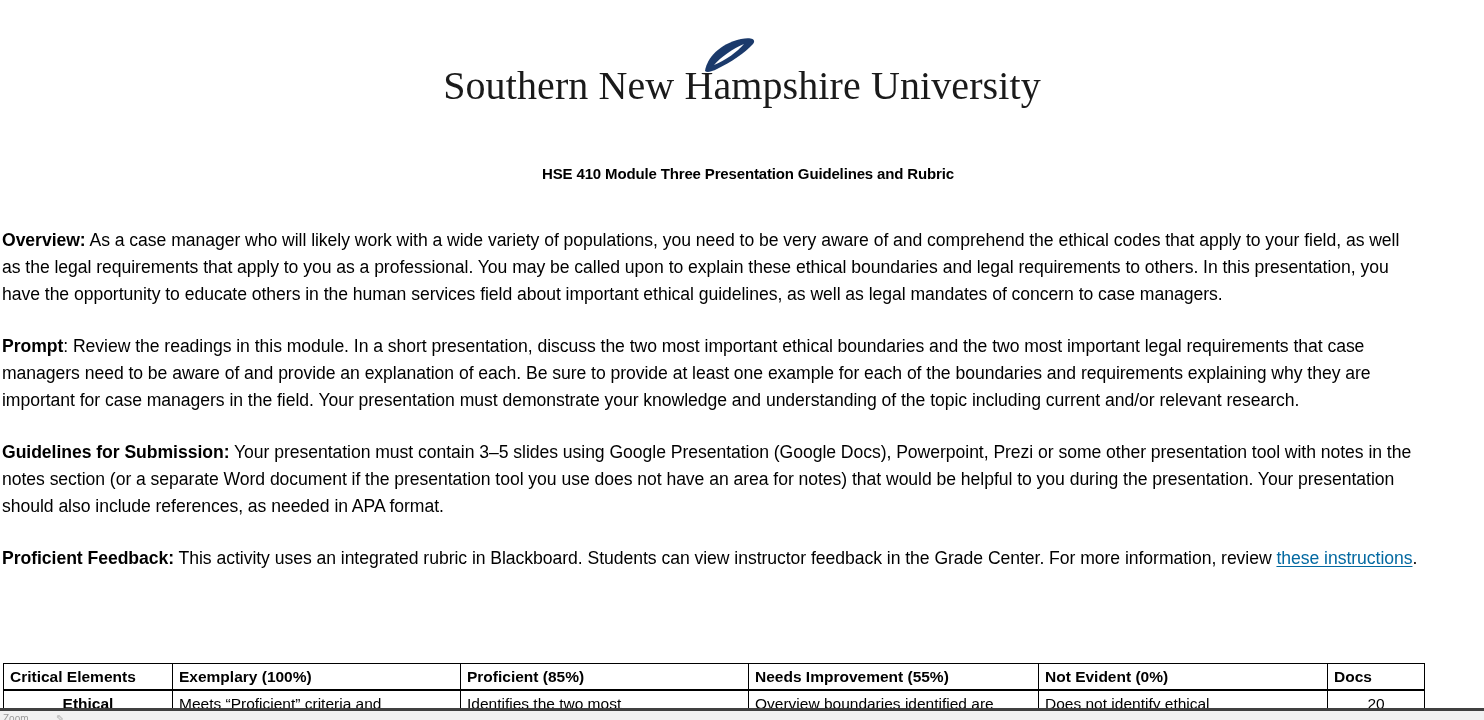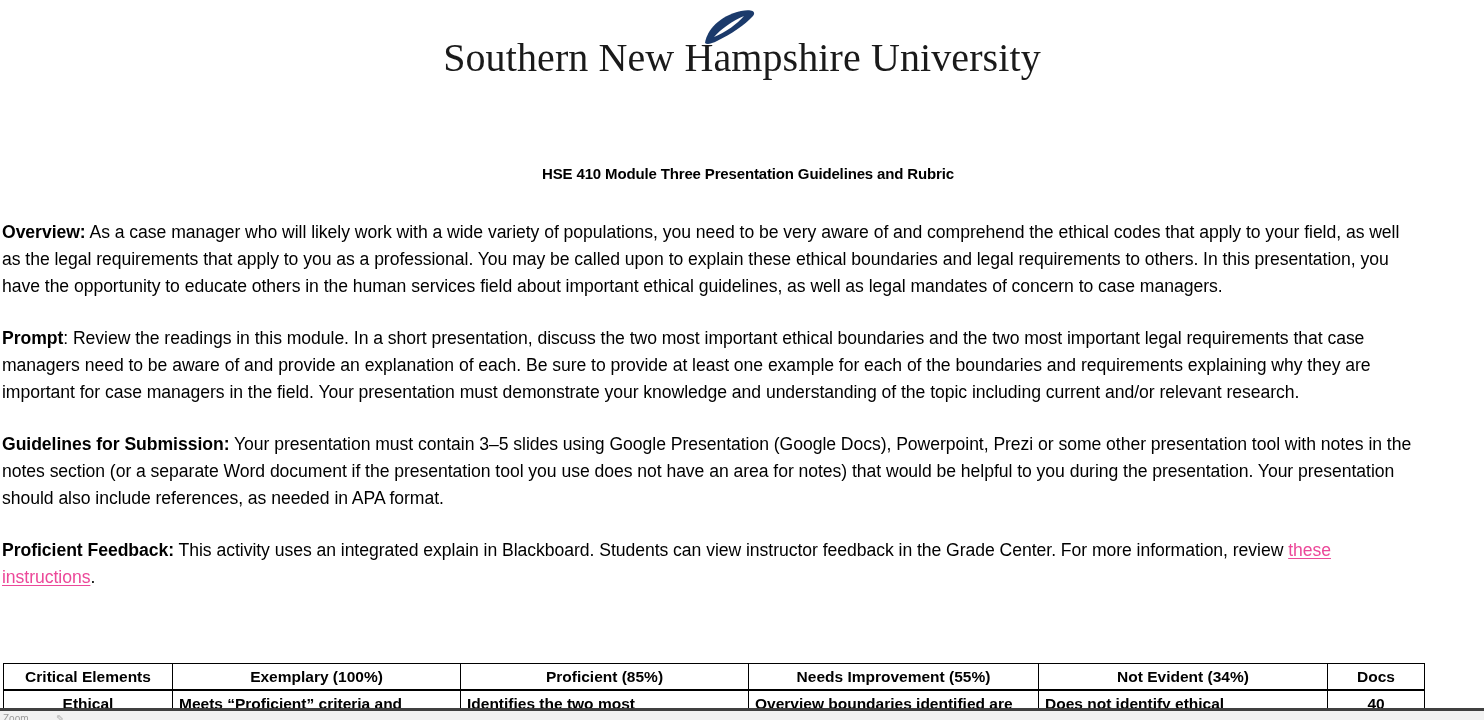--- a/index.html
+++ b/index.html
@@ -22,21 +22,21 @@
     width: 1484px;
     height: 720px;
     padding: 0;
     background: #ffffff;
   }
 
   
   .logo-block {
     width: 100%;
     text-align: center;
-    padding-top: 38px;
+    padding-top: 66px;
     height: 112px;
     position: relative;
   }
   .logo-wrap {
     display: inline-block;
     position: relative;
     line-height: 1;
   }
   .logo-text {
     font-family: "Liberation Serif", "DejaVu Serif", serif;
@@ -68,31 +68,31 @@
   }
 
   
   .body-area {
     position: absolute;
     top: 211px;
     left: 2px;
     width: 1420px;
   }
   p.para {
-    margin: 8px 0 25px 0;
+    margin: 16px 0 25px 0;
     font-size: 17.6px;
     line-height: 27px;
     color: #000;
     letter-spacing: -0.05px;
     text-align: left;
   }
   p.para:last-child { margin-bottom: 0; }
   .lead { font-weight: bold; }
   a.doclink {
-    color: #ec4899;
+    color: #0369a1;
     text-decoration: underline;
     text-underline-offset: 2px;
   }
 
   
   .rubric {
     position: absolute;
     top: 663px;
     left: 3px;
     width: 1421px;
@@ -104,24 +104,24 @@
     border: 1px solid #000;
     padding: 2px 6px;
     height: 25px;
     vertical-align: middle;
     line-height: 21px;
     white-space: nowrap;
     overflow: hidden;
   }
   .rubric tr.head td {
     font-weight: bold;
-    text-align: center;
+    text-align: left;
     border-bottom: 2px solid #000;
   }
-  .rubric tr.row td { text-align: left; font-weight: bold; }
+  .rubric tr.row td { text-align: left; }
   .rubric tr.row td.c-crit { text-align: center; font-weight: bold; }
   .rubric tr.row td.c-val  { text-align: center; }
 
   .col-crit { width: 169px; }
   .col-ex   { width: 288px; }
   .col-pro  { width: 288px; }
   .col-ni   { width: 290px; }
   .col-ne   { width: 289px; }
   .col-val  { width: 97px; }
 
@@ -172,50 +172,50 @@
 
     <p class="para">
       <span class="lead">Prompt</span><span>: </span><span>Review the readings in this module. In a short presentation, discuss the two most important ethical boundaries and the two most important legal requirements that case managers need to be aware of and provide an explanation of each. Be sure to provide at least one example for each of the boundaries and requirements explaining why they are important for case managers in the field. Your presentation must demonstrate your knowledge and understanding of the topic including current and/or relevant research.</span>
     </p>
 
     <p class="para">
       <span class="lead">Guidelines for Submission:</span><span> </span><span>Your presentation must contain 3–5 slides using Google Presentation (Google Docs), Powerpoint, Prezi or some other presentation tool with notes in the notes section (or a separate Word document if the presentation tool you use does not have an area for notes) that would be helpful to you during the presentation. Your presentation should also include references, as needed in APA format.</span>
     </p>
 
     <p class="para">
-      <span class="lead">Proficient Feedback:</span><span> This activity uses an integrated explain in Blackboard. Students can view instructor feedback in the Grade Center. For more information, review </span><a class="doclink" href="#">these instructions</a><span>.</span>
+      <span class="lead">Proficient Feedback:</span><span> This activity uses an integrated rubric in Blackboard. Students can view instructor feedback in the Grade Center. For more information, review </span><a class="doclink" href="#">these instructions</a><span>.</span>
     </p>
 
   </div>
 
   <table class="rubric">
     <colgroup>
       <col class="col-crit">
         <col class="col-ex">
         <col class="col-pro">
       <col class="col-ni">
         <col class="col-ne">
         <col class="col-val">
     </colgroup>
     <tbody>
       <tr class="head">
         <td>Critical Elements</td>
         <td>Exemplary (100%)</td>
         <td>Proficient (85%)</td>
         <td>Needs Improvement (55%)</td>
-        <td>Not Evident (34%)</td>
+        <td>Not Evident (0%)</td>
         <td>Docs</td>
       </tr>
       <tr class="row">
         <td class="c-crit">Ethical</td>
         <td>Meets “Proficient” criteria and</td>
         <td>Identifies the two most</td>
         <td>Overview boundaries identified are</td>
         <td>Does not identify ethical</td>
-        <td class="c-val">40</td>
+        <td class="c-val">20</td>
       </tr>
     </tbody>
   </table>
 
   <div class="bottom-chrome">
     <span class="chrome-bit chrome-zoom">Zoom</span>
     <span class="chrome-bit chrome-mark">✎</span>
   </div>
 
 </div>

